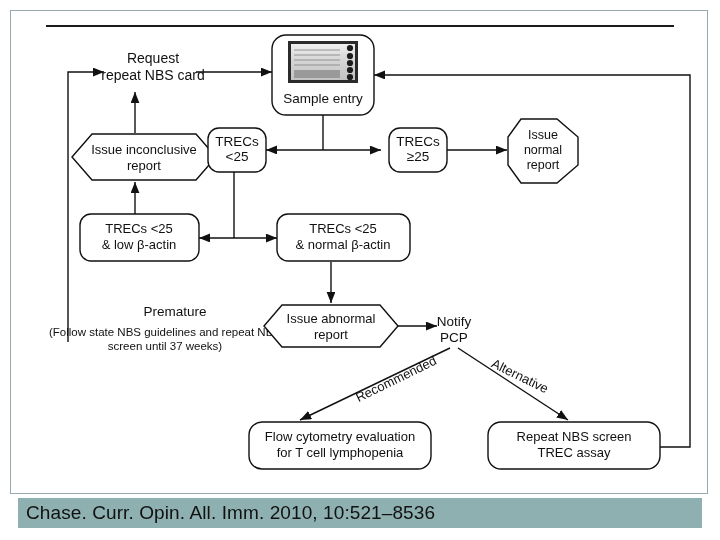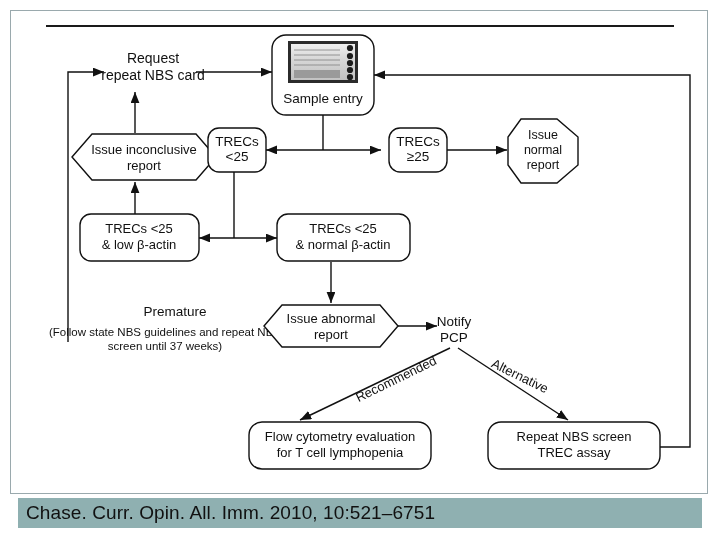--- a/index.html
+++ b/index.html
@@ -166,16 +166,16 @@
     </g>
 
     <g>
       <rect x="488" y="422" width="172" height="47" rx="13" ry="13" fill="#fff" stroke="#111" stroke-width="1.4"></rect>
       <text class="sv-txt" x="574" y="441" font-size="13" text-anchor="middle">Repeat NBS screen</text>
       <text class="sv-txt" x="574" y="457" font-size="13" text-anchor="middle">TREC assay</text>
     </g>
   </svg>
 
   <div id="footer">
-    <span class="cite">Chase. Curr. Opin. All. Imm. 2010, 10:521–6751</span>
+    <span class="cite">Chase. Curr. Opin. All. Imm. 2010, 10:521–8536</span>
   </div>
 
 </div>
 
 </body></html>

